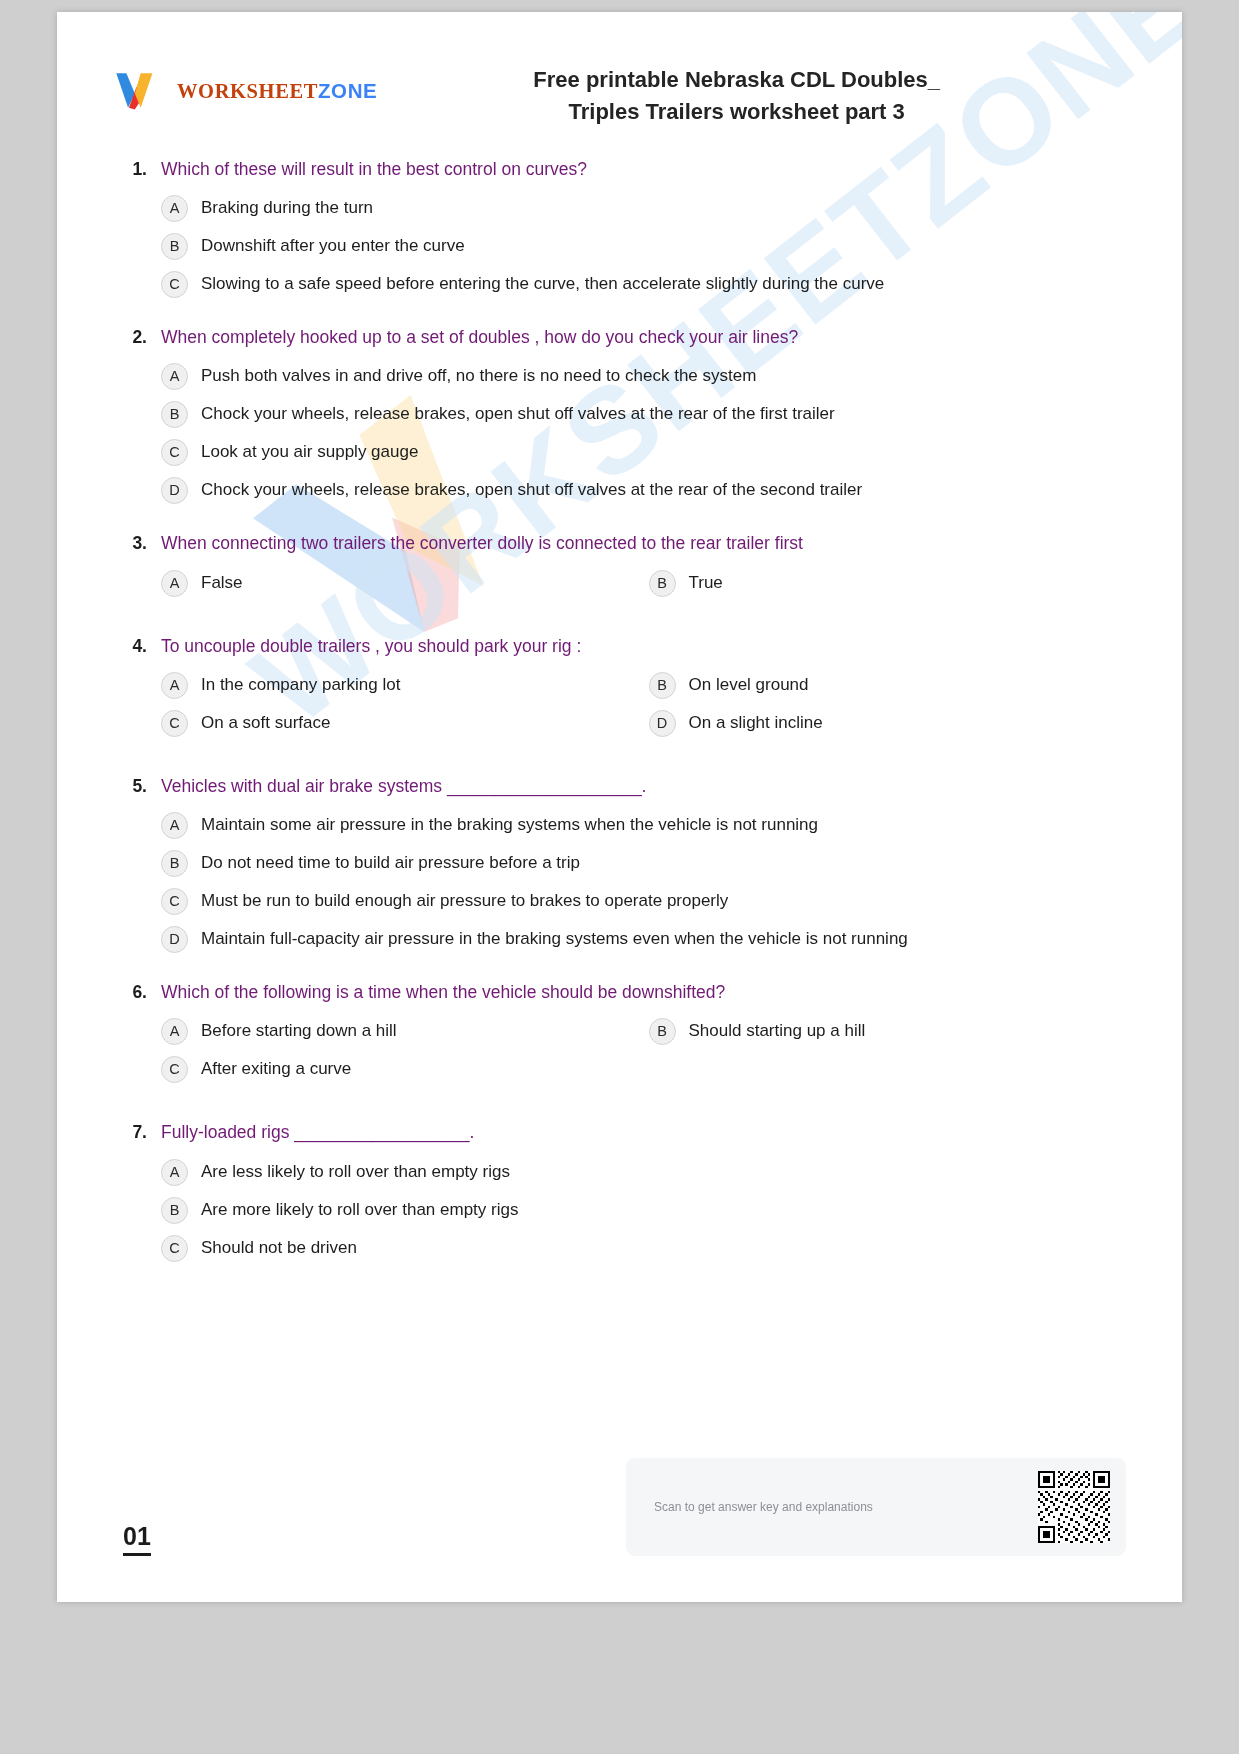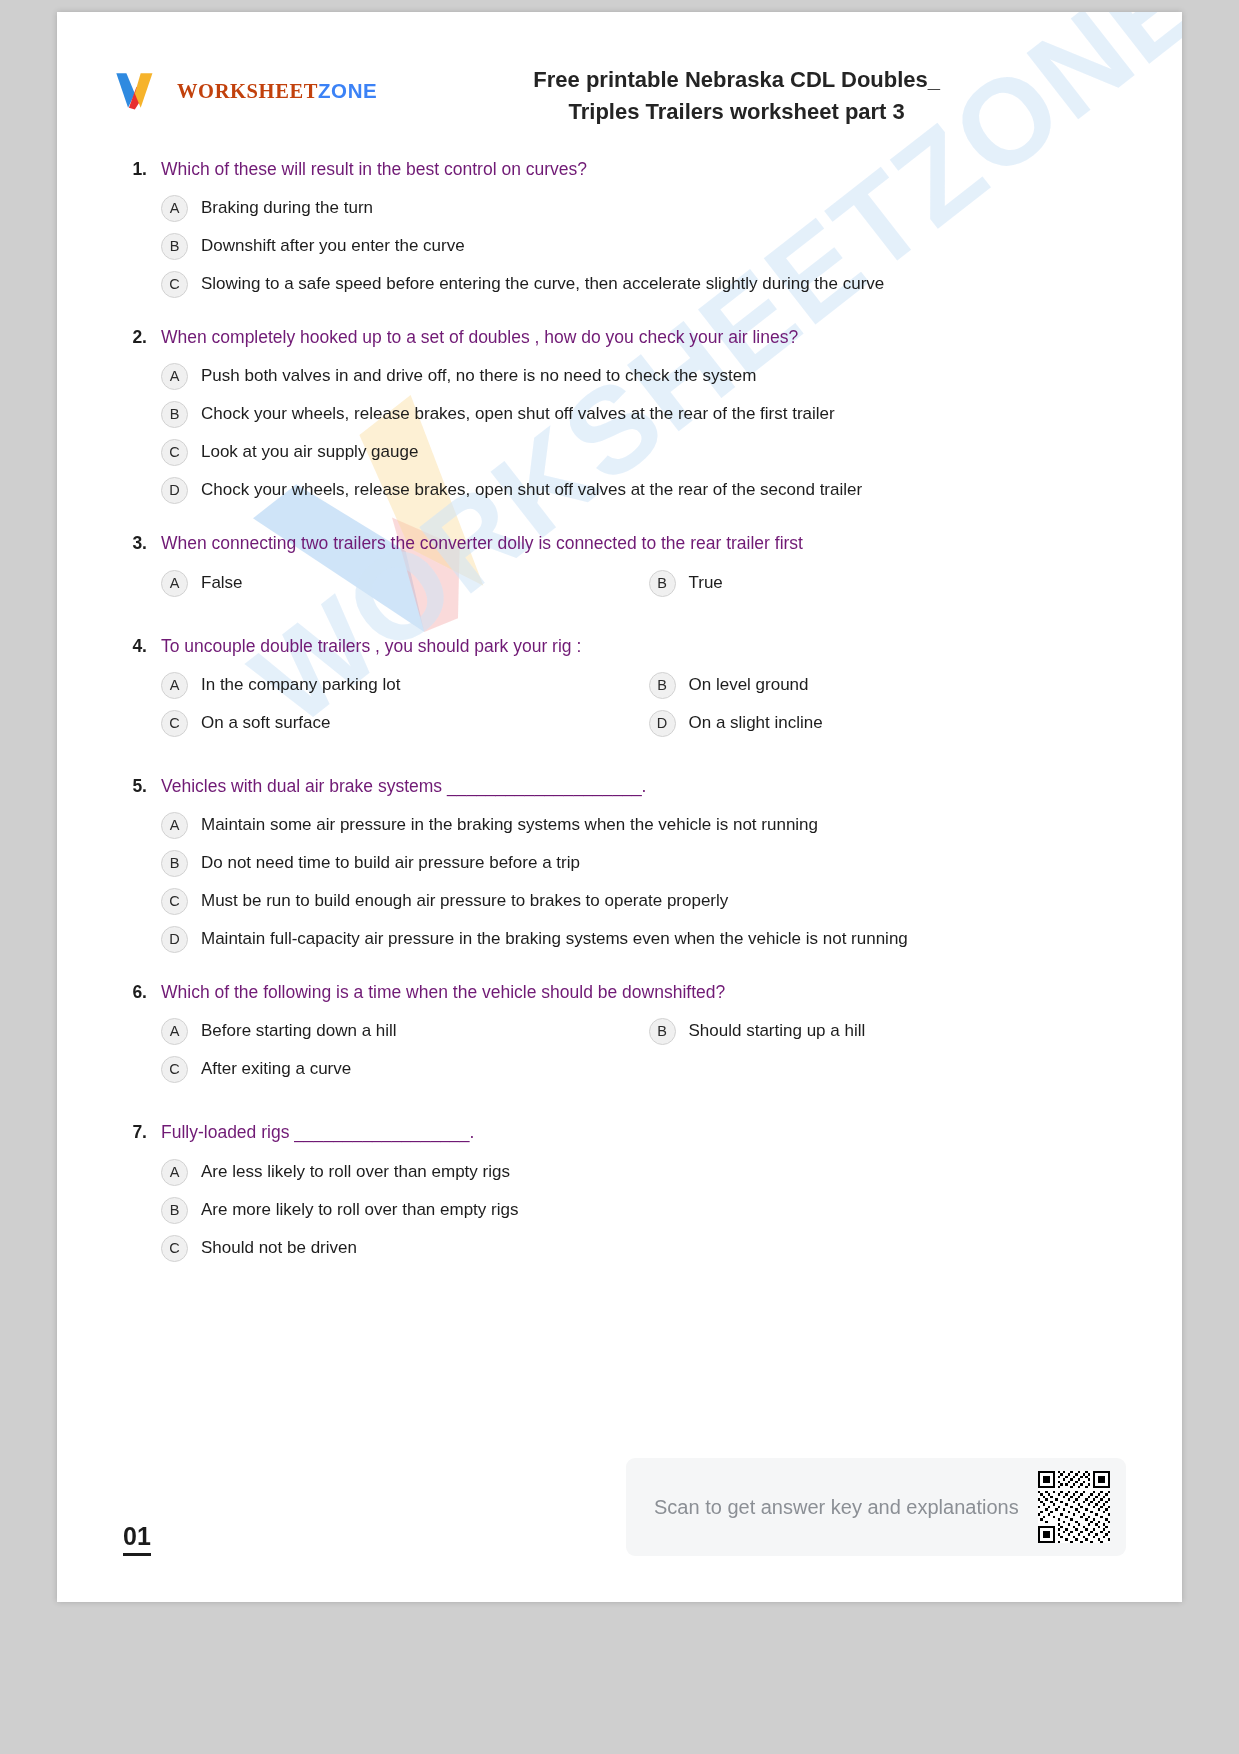--- a/index.html
+++ b/index.html
@@ -177,21 +177,21 @@
     display: flex;
     align-items: center;
     gap: 18px;
     background: #f5f6f7;
     border-radius: 9px;
     padding: 13px 16px 13px 28px;
     min-width: 500px;
   }
   .scan-label {
     flex: 1;
-    font-size: 20px;
+    font-size: 12px;
     color: #8b8f95;
     white-space: nowrap;
   }
   .qr { width: 72px; height: 72px; flex: 0 0 auto; }
 </style>
 </head>
 <body>
 
 <div class="page">
 

